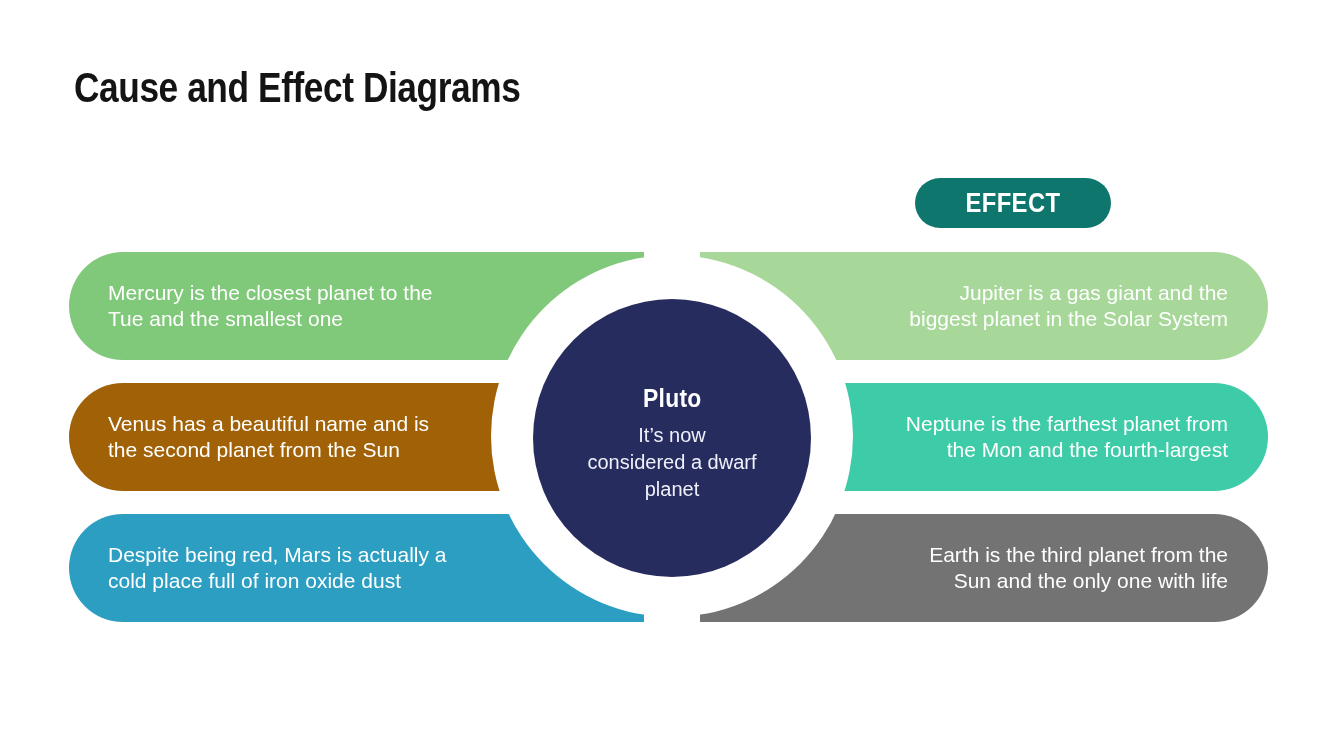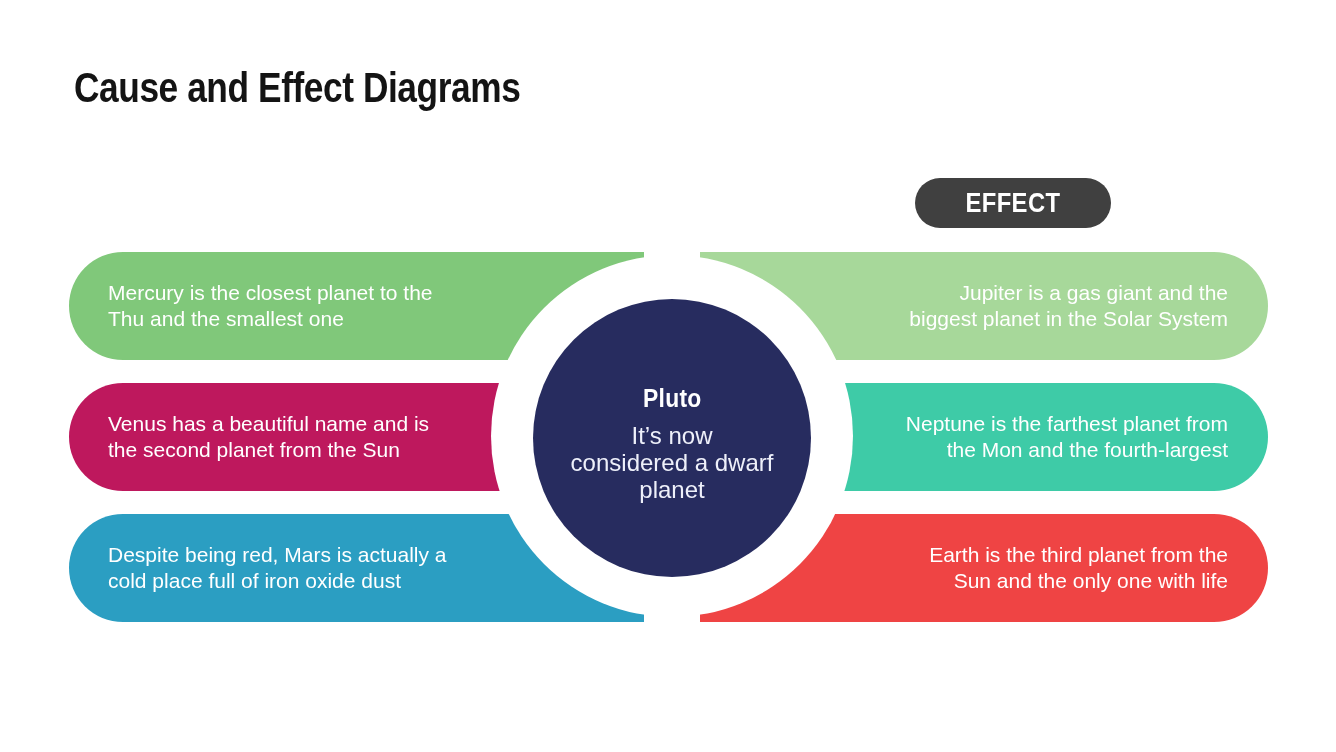--- a/index.html
+++ b/index.html
@@ -42,57 +42,57 @@
   .center-circle{
     position:absolute;left:533px;top:299px;width:278px;height:278px;
     border-radius:50%;display:flex;flex-direction:column;align-items:center;
     justify-content:center;z-index:3;padding-top:10px;box-sizing:border-box;
   }
   .center-heading{
     color:#ffffff;font-size:26px;font-weight:700;letter-spacing:0.3px;
     transform:scaleX(0.88);margin:0 0 8px 0;white-space:nowrap;
   }
   .center-description{
-    color:#eef0fa;font-size:24px;line-height:27px;text-align:center;white-space:pre-line;
+    color:#eef0fa;font-size:20px;line-height:27px;text-align:center;white-space:pre-line;
   }
 </style>
 </head>
 <body>
 
 <div class="canvas">
 
   <h1 class="page-title">Cause and Effect Diagrams</h1>
 
 
-  <div class="header-pill pill-effect" style="background-color: #404040;">
+  <div class="header-pill pill-effect" style="background-color: #0f766e;">
     <span>EFFECT</span>
   </div>
 
   <div class="bar bar-left row-1" style="background-color: rgb(128, 200, 122);">
     <div class="bar-text">Mercury is the closest planet to the
-Thu and the smallest one</div>
+Tue and the smallest one</div>
   </div>
-  <div class="bar bar-left row-2" style="background-color: #be185d;">
+  <div class="bar bar-left row-2" style="background-color: #a16207;">
     <div class="bar-text">Venus has a beautiful name and is
 the second planet from the Sun</div>
   </div>
   <div class="bar bar-left row-3" style="background-color: rgb(43, 158, 194);">
     <div class="bar-text">Despite being red, Mars is actually a
 cold place full of iron oxide dust</div>
   </div>
 
   <div class="bar bar-right row-1" style="background-color: rgb(167, 216, 154);">
     <div class="bar-text">Jupiter is a gas giant and the
 biggest planet in the Solar System</div>
   </div>
   <div class="bar bar-right row-2" style="background-color: rgb(62, 203, 167);">
     <div class="bar-text">Neptune is the farthest planet from
 the Mon and the fourth-largest</div>
   </div>
-  <div class="bar bar-right row-3" style="background-color: #ef4444;">
+  <div class="bar bar-right row-3" style="background-color: #737373;">
     <div class="bar-text">Earth is the third planet from the
 Sun and the only one with life</div>
   </div>
 
   <div class="center-ring"></div>
 
   <div class="center-circle" style="background-color: rgb(39, 44, 95);">
     <h2 class="center-heading">Pluto</h2>
     <div class="center-description">It’s now
 considered a dwarf

